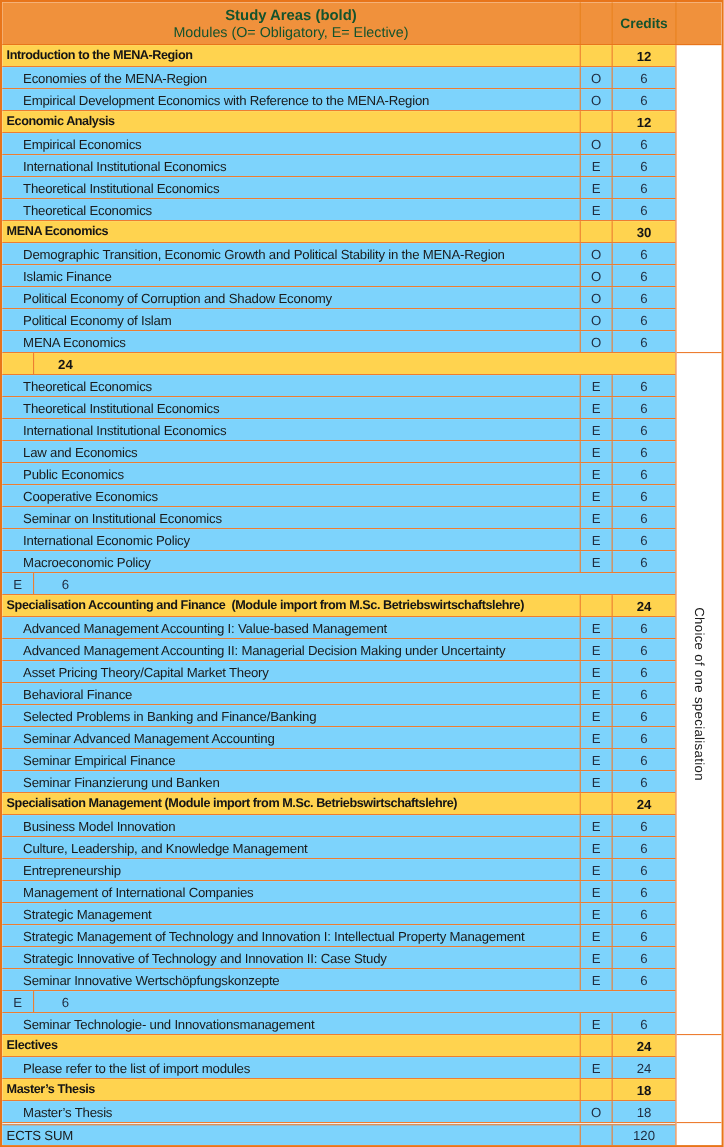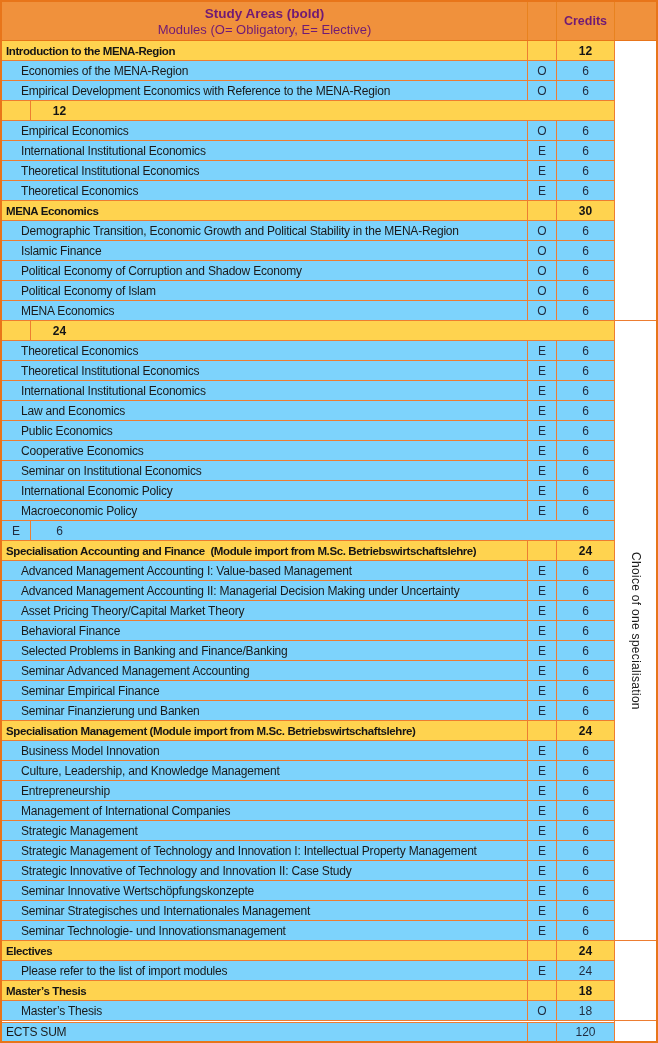--- a/index.html
+++ b/index.html
@@ -20,21 +20,21 @@
     color:var(--text);
     display:flex;flex-direction:column;
     overflow:hidden;
   }
   
   .header{
     height:38px;flex:0 0 38px;
     background:var(--header-bg);
     border-bottom:1px solid var(--outer);
     display:flex;align-items:stretch;
-    color:#701a75;
+    color:#14532d;
   }
   .h-title{flex:1;display:flex;flex-direction:column;justify-content:center;align-items:center;border-right:1px solid #e8821f;}
   .h1{font-weight:bold;font-size:13.5px;line-height:17px;}
   .h2{font-size:13px;line-height:16px;}
   .h-oe{width:28px;flex:0 0 28px;border-right:1px solid #e8821f;}
   .h-credits{width:57px;flex:0 0 57px;display:flex;align-items:center;justify-content:center;font-weight:bold;font-size:12.5px;border-right:1px solid #e8821f;}
   .h-right{width:41px;flex:0 0 41px;}
   
   .body{flex:1;display:flex;min-height:0;}
   .left-col{flex:1;display:flex;flex-direction:column;min-width:0;}
@@ -115,20 +115,21 @@
           <div class="name">Economies of the MENA-Region</div>
           <div class="oe">O</div>
           <div class="credits">6</div>
         </div>
         <div class="row module">
           <div class="name">Empirical Development Economics with Reference to the MENA-Region</div>
           <div class="oe">O</div>
           <div class="credits">6</div>
         </div>
         <div class="row section">
+          <div class="name">Economic Analysis</div>
           <div class="oe"></div>
           <div class="credits">12</div>
         </div>
         <div class="row module">
           <div class="name">Empirical Economics</div>
           <div class="oe">O</div>
           <div class="credits">6</div>
         </div>
         <div class="row module">
           <div class="name">International Institutional Economics</div>
@@ -312,21 +313,20 @@
           <div class="name">Strategic Innovative of Technology and Innovation II: Case Study</div>
           <div class="oe">E</div>
           <div class="credits">6</div>
         </div>
         <div class="row module">
           <div class="name">Seminar Innovative Wertschöpfungskonzepte</div>
           <div class="oe">E</div>
           <div class="credits">6</div>
         </div>
         <div class="row module">
-          <div class="name">Seminar Strategisches und Internationales Management</div>
           <div class="oe">E</div>
           <div class="credits">6</div>
         </div>
         <div class="row module">
           <div class="name">Seminar Technologie- und Innovationsmanagement</div>
           <div class="oe">E</div>
           <div class="credits">6</div>
         </div>
         <div class="row section">
           <div class="name">Electives</div>

